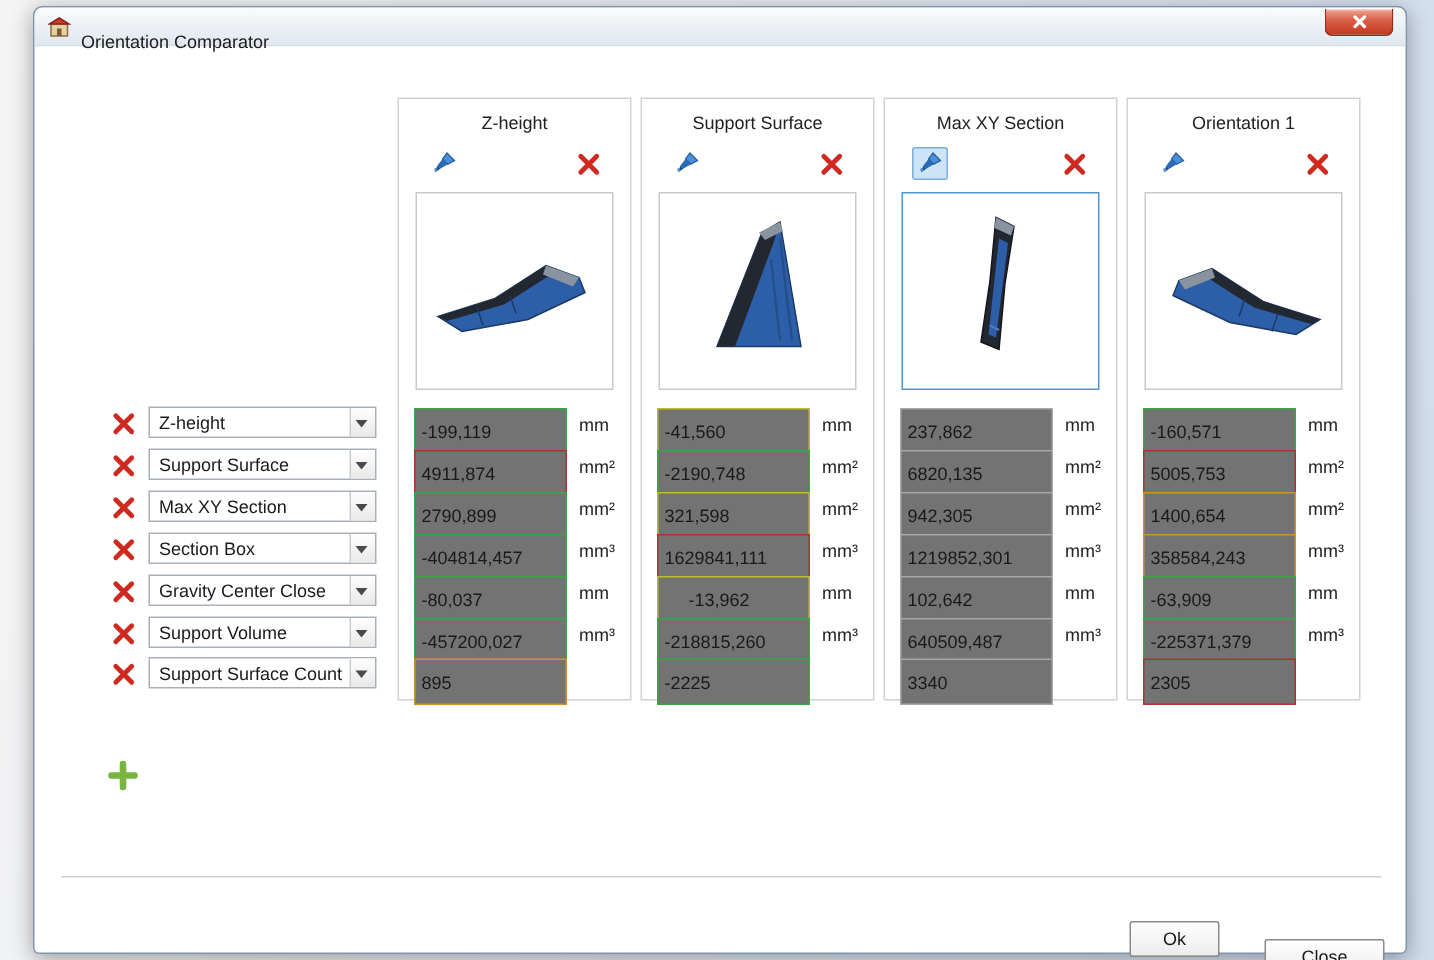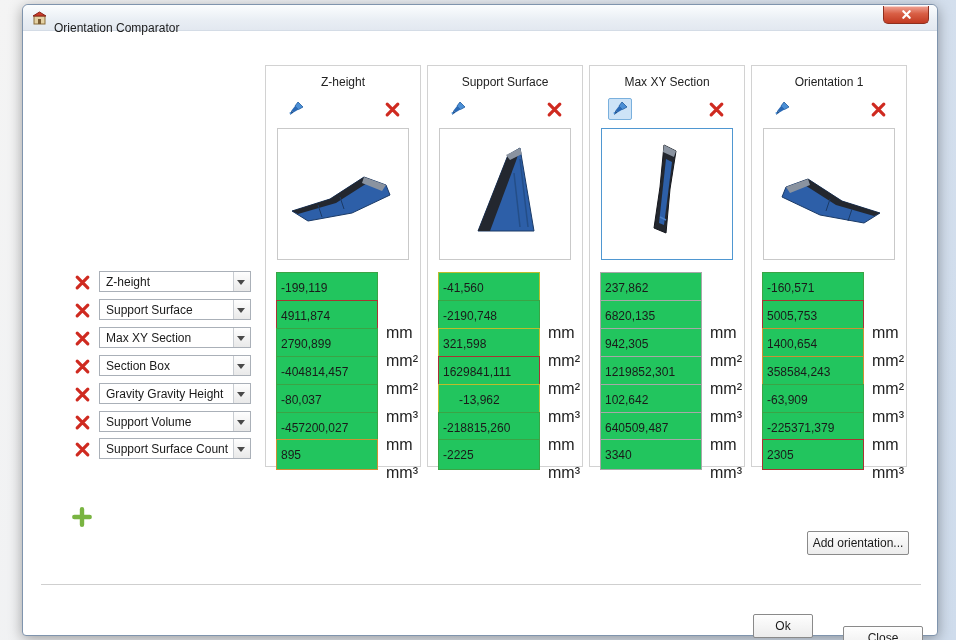--- a/index.html
+++ b/index.html
@@ -34,24 +34,24 @@
     display:flex; align-items:center; justify-content:center; }
   .brush-btn.selected { background:#cde3f7; border:1px solid #7ab0dd; border-radius:2px; }
   .col-del { position:absolute; right:16px; top:32px; width:24px; height:22px;
     background:transparent; border:none; cursor:pointer;
     display:flex; align-items:center; justify-content:center; }
   .thumb { position:absolute; left:11px; top:62px; width:132px; height:132px;
     border:1px solid #c9c9c9; background:#fff; display:flex; align-items:center; justify-content:center; }
   .thumb.selected { border:1px solid #4f97d1; }
 
   .val-row { position:absolute; left:10px; height:21px; }
-  .val-input { width:102px; height:31px; border:1px solid #a8a8a8; background:#22c55e;
+  .val-input { width:102px; height:31px; border:1px solid #a8a8a8; background:#737373;
     font-family:"Liberation Sans", sans-serif; font-size:12px; color:#1a1a1a;
     padding:0 4px; outline:none; }
-  .unit { position:absolute; left:110px; top:4px; font-size:16px; color:#222; white-space:nowrap;margin-top:48px; }
+  .unit { position:absolute; left:110px; top:4px; font-size:12px; color:#222; white-space:nowrap; }
 
   
   .crit-row { position:absolute; left:0; height:22px; }
   .row-del { position:absolute; left:48px; top:0; width:22px; height:22px;
     background:transparent; border:none; cursor:pointer;
     display:flex; align-items:center; justify-content:center; }
   .dropdown { position:absolute; left:76px; top:0; width:152px; height:21px;
     border:1px solid #aab0b8; background:#fff; cursor:pointer; }
   .dd-label { position:absolute; left:6px; top:3px; font-size:12px; color:#1a1a1a; white-space:nowrap; }
   .dd-btn { position:absolute; right:0; top:0; width:17px; height:100%;
@@ -359,21 +359,21 @@
           </span>
       </div>
     </div>
     <div class="crit-row" style="top:352px">
       <button class="row-del">
         <svg viewBox="0 0 16 16" width="17" height="17">
           <path d="M3 3 L13 13 M13 3 L3 13" stroke="#cf2a20" stroke-width="3" stroke-linecap="round"></path>
         </svg>
       </button>
       <div class="dropdown">
-        <span class="dd-label">Gravity Gravity Height</span>
+        <span class="dd-label">Gravity Center Close</span>
         <span class="dd-btn">
             <span class="dd-caret"></span>
           </span>
       </div>
     </div>
     <div class="crit-row" style="top:380px">
       <button class="row-del">
         <svg viewBox="0 0 16 16" width="17" height="17">
           <path d="M3 3 L13 13 M13 3 L3 13" stroke="#cf2a20" stroke-width="3" stroke-linecap="round"></path>
         </svg>
@@ -398,21 +398,20 @@
           </span>
       </div>
     </div>
 
     <button class="add-criterion">
       <svg viewBox="0 0 20 20" width="22" height="22">
         <path d="M10 3 L10 17 M3 10 L17 10" stroke="#79b441" stroke-width="4" stroke-linecap="round"></path>
       </svg>
     </button>
 
-    <button class="btn add-orient">Add orientation...</button>
 
     <div class="separator"></div>
 
     <button class="btn ok-btn">Ok</button>
     <button class="btn close-btn2">Close</button>
 
   </div>
 </div>
 
 </body></html>

